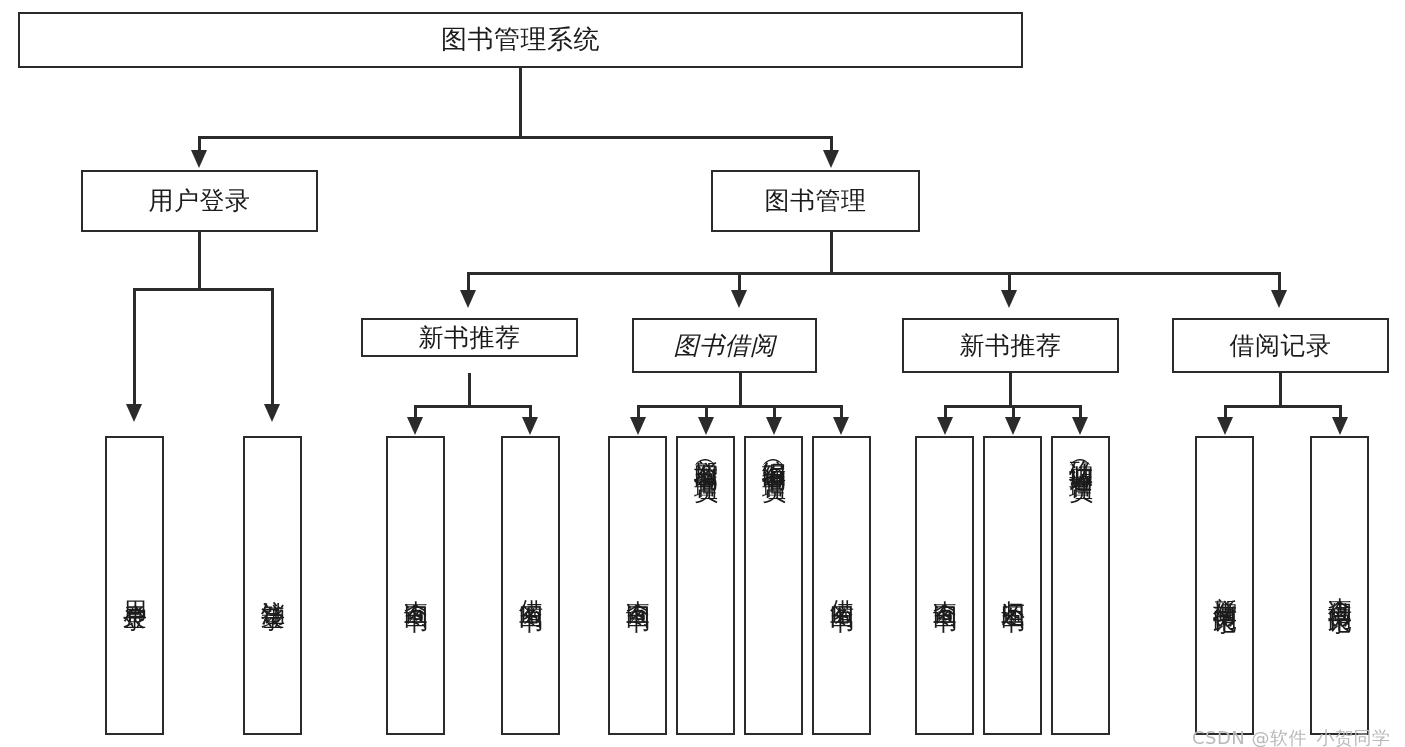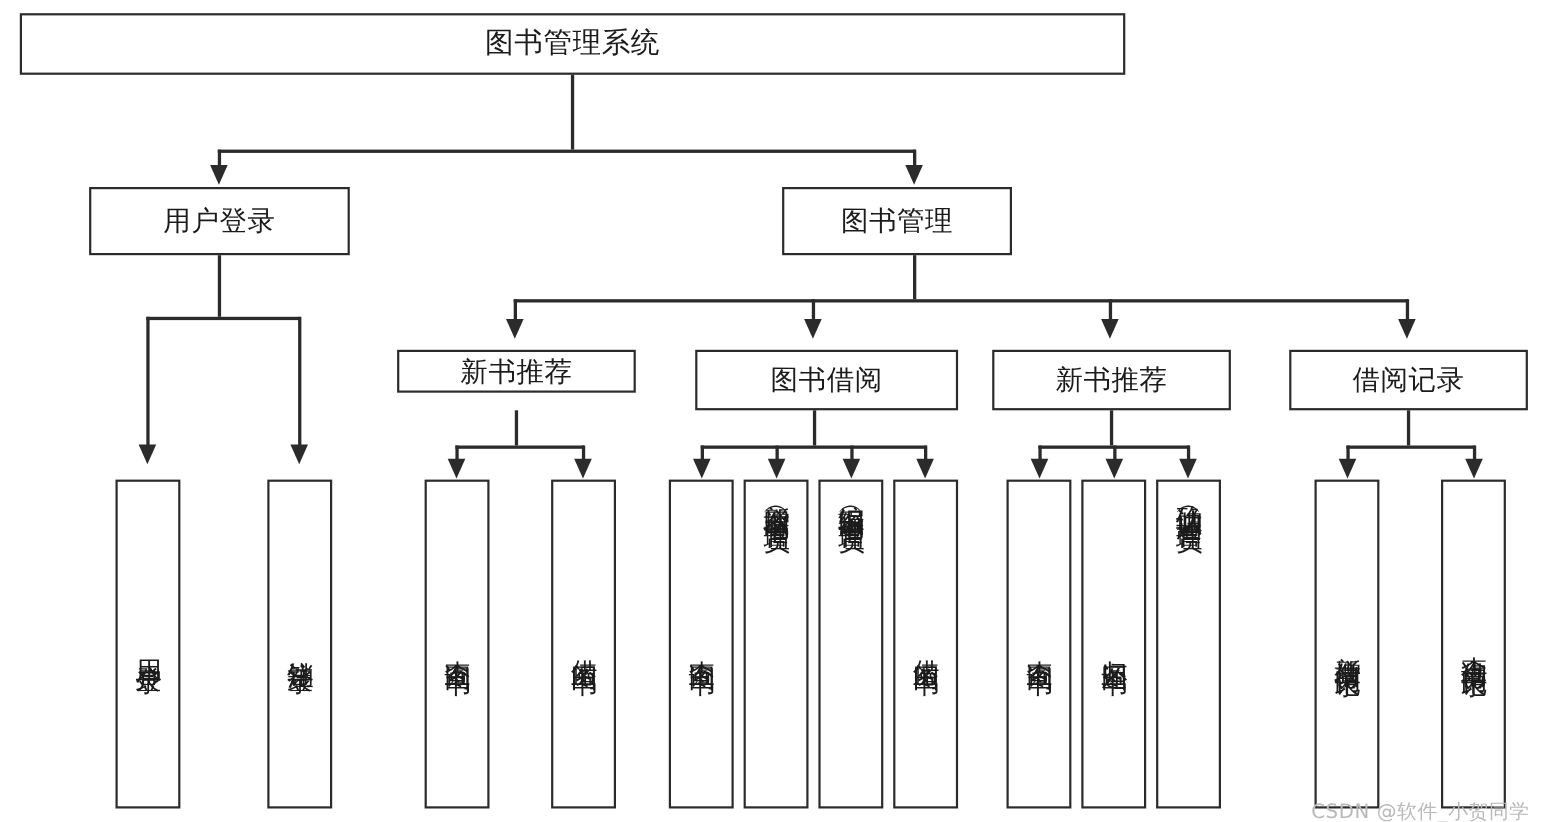--- a/index.html
+++ b/index.html
@@ -123,21 +123,21 @@
   <div class="vline" style="left:1008px; top:272px; height:20px;"></div>
   <div class="vline" style="left:1278px; top:272px; height:20px;"></div>
   <div class="arrow" style="left:460px; top:290px;"></div>
   <div class="arrow" style="left:731px; top:290px;"></div>
   <div class="arrow" style="left:1001px; top:290px;"></div>
   <div class="arrow" style="left:1271px; top:290px;"></div>
 
   <div class="node h" style="left:361px; top:318px; width:217px; height:39px;">
     <span class="label">新书推荐</span>
   </div>
-  <div class="node h" style="left:632px; top:318px; width:239px; height:55px;">
+  <div class="node h" style="left:632px; top:318px; width:185px; height:55px;font-style:italic;">
     <span class="label">图书借阅</span>
   </div>
   <div class="node h" style="left:902px; top:318px; width:217px; height:55px;">
     <span class="label">新书推荐</span>
   </div>
   <div class="node h" style="left:1172px; top:318px; width:217px; height:55px;">
     <span class="label">借阅记录</span>
   </div>
 
   <div class="vline" style="left:468px; top:373px; height:32px;"></div>

